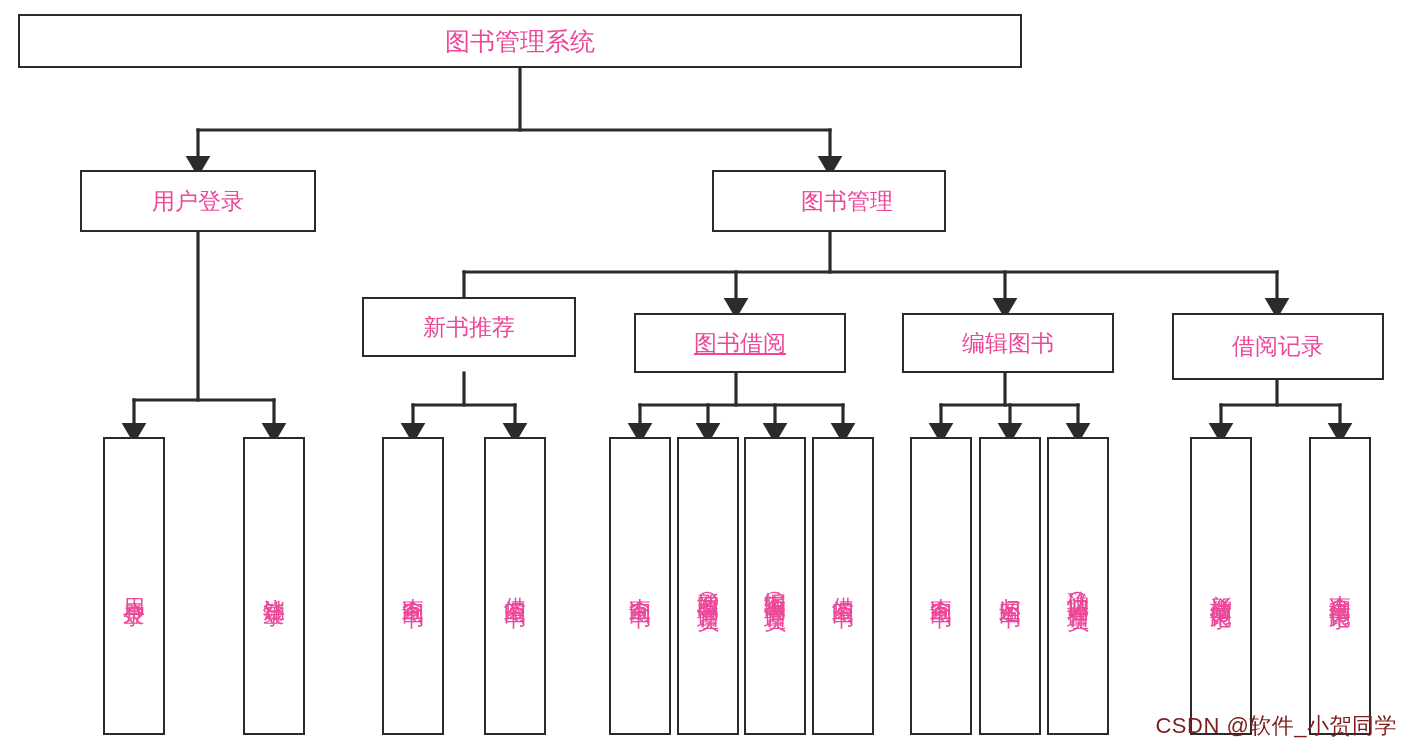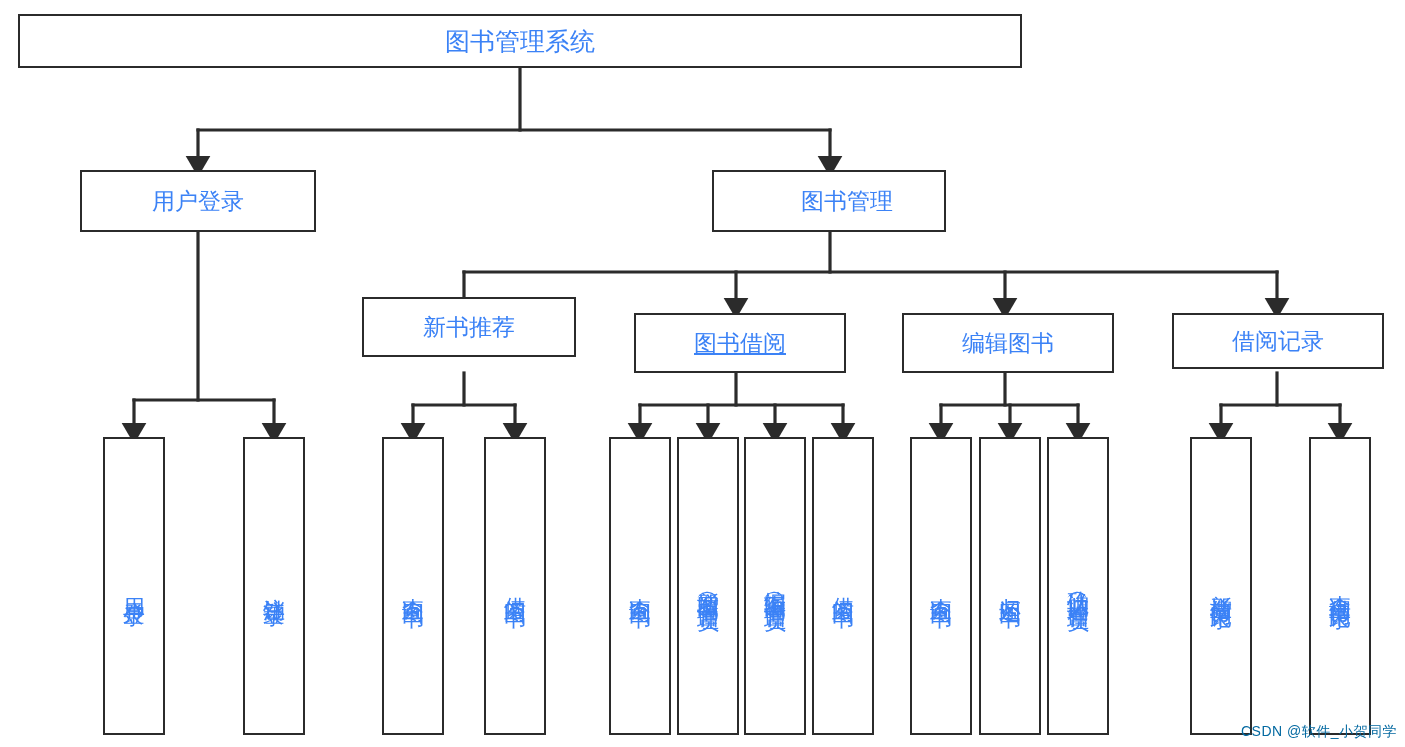--- a/index.html
+++ b/index.html
@@ -28,21 +28,21 @@
   }
   .node {
     position: absolute;
     box-sizing: border-box;
     background: #ffffff;
     border: 2px solid #2b2b2b;
     display: flex;
     align-items: center;
     justify-content: center;
     text-align: center;
-    color: #3b82f6;
+    color: #ec4899;
   }
   .node.root {
     font-size: 25px;
     border-width: 2px;
   }
   .node.level2 {
     font-size: 23px;
   }
   .node.leaf {
     font-size: 22px;
@@ -56,22 +56,22 @@
     white-space: nowrap;
   }
   .node .htext {
     line-height: 1;
     white-space: nowrap;
   }
   #watermark {
     position: absolute;
     right: 8px;
     bottom: 6px;
-    font-size: 14px;
-    color: #0369a1;
+    font-size: 22px;
+    color: #7f1d1d;
     letter-spacing: 0.5px;
     white-space: nowrap;
     user-select: none;
   }
 </style>
 </head>
 <body>
 
 <div id="diagram-root">
 
@@ -139,21 +139,21 @@
 
   <div class="node level2" style="left:362px; top:297px; width:214px; height:60px;">
     <span class="htext">新书推荐</span>
   </div>
   <div class="node level2" style="left:634px; top:313px; width:212px; height:60px;text-decoration:underline;">
     <span class="htext">图书借阅</span>
   </div>
   <div class="node level2" style="left:902px; top:313px; width:212px; height:60px;">
     <span class="htext">编辑图书</span>
   </div>
-  <div class="node level2" style="left:1172px; top:313px; width:212px; height:56px;">
+  <div class="node level2" style="left:1172px; top:313px; width:212px; height:67px;">
     <span class="htext">借阅记录</span>
   </div>
 
   <div class="node leaf" style="left:103px; top:437px; width:62px; height:298px;">
     <span class="vtext">用户登录</span>
   </div>
   <div class="node leaf" style="left:243px; top:437px; width:62px; height:298px;">
     <span class="vtext">注销登录</span>
   </div>
 

